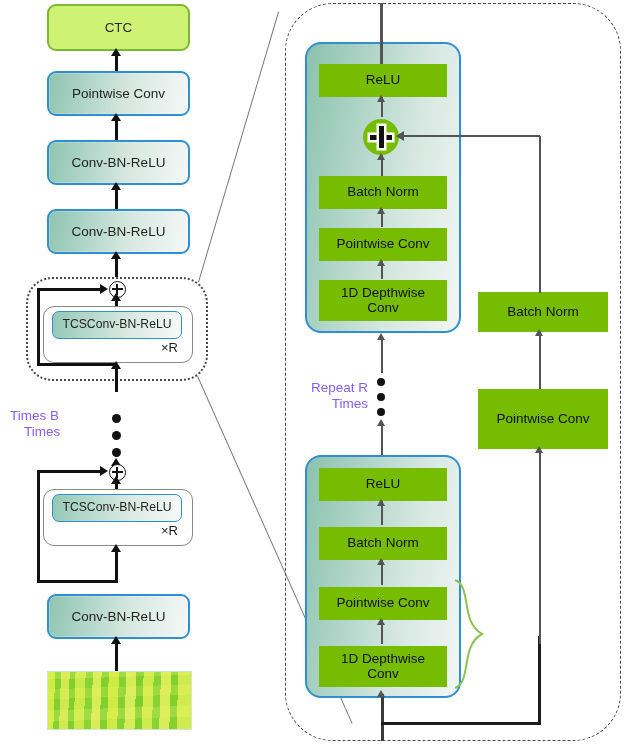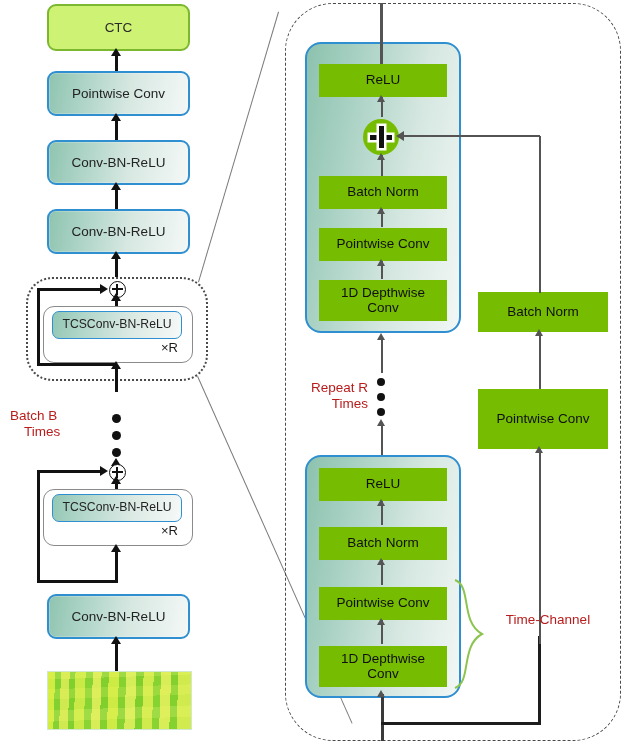--- a/index.html
+++ b/index.html
@@ -41,21 +41,21 @@
     border:2.2px solid #2f8fd0;border-radius:16px;
     background:linear-gradient(100deg,#8cc2ae 0%,#a8d1c3 26%,#d5e7e0 62%,#f2f7f6 100%);
   }
   
   .green{
     position:absolute;box-sizing:border-box;background:#76bc00;
     display:flex;align-items:center;justify-content:center;text-align:center;
     font-size:13.5px;color:#101010;line-height:1.1;
   }
 
-  .lbl{position:absolute;font-size:13.5px;color:#b91c1c;line-height:1.18;}
+  .lbl{position:absolute;font-size:13.5px;color:#8b5cf6;line-height:1.18;}
   .lbl.r{text-align:right;}
   .lbl.c{text-align:center;}
 
   
   .vline{position:absolute;background:#111;}        
   .hline{position:absolute;background:#111;}
   .vline-g{position:absolute;background:#545454;}   
   .hline-g{position:absolute;background:#545454;}
 
   .arrowup{position:absolute;width:0;height:0;
@@ -155,21 +155,21 @@
   <div class="arrowup" style="left:111px;top:293px;"></div>
 
   <div class="graybox" style="position:absolute;left:43px;top:306px;width:148px;height:55px;"></div>
   <div class="blk tcsbox" style="left:52px;top:311px;width:130px;height:28px;">TCSConv-BN-ReLU</div>
   <div class="xr" style="left:161px;top:340px;">×R</div>
 
   <div class="vline" style="left:115px;top:366px;width:3px;height:26px;"></div>
   <div class="arrowup" style="left:111px;top:361px;"></div>
 
   <div class="lbl" style="left:10px;top:408px;width:96px;text-align:left;">
-    <div>Batch B</div>
+    <div>Times B</div>
     <div style="margin-left:14px;">Times</div>
   </div>
 
   <div class="dot" style="left:111.5px;top:414px;width:9px;height:9px;"></div>
   <div class="dot" style="left:111.5px;top:431px;width:9px;height:9px;"></div>
   <div class="dot" style="left:111.5px;top:448px;width:9px;height:9px;"></div>
 
   <div class="vline" style="left:115px;top:462px;width:3px;height:9px;"></div>
   <div class="arrowup" style="left:111px;top:458px;"></div>
   <div class="plus-s" style="left:109px;top:464px;"></div>
@@ -291,16 +291,15 @@
   <div class="arrowup-g" style="left:535px;top:329px;"></div>
 
   <div class="vline-g" style="left:538.5px;top:136px;width:2px;height:157px;"></div>
   <div class="hline-g" style="left:400px;top:135px;width:140px;height:2px;"></div>
   <div class="arrowleft-g" style="left:396px;top:131px;"></div>
 
   <svg class="brace" style="left:452px;top:578px;width:34px;height:112px;" viewBox="0 0 34 112">
     <path d="M3 2 C 20 8, 8 44, 30 56 C 8 68, 20 104, 3 110" fill="none" stroke="#8cc44f" stroke-width="2"></path>
   </svg>
   <div class="lbl c" style="left:478px;top:612px;width:140px;">
-    <div>Time-Channel</div>
   </div>
 
 </div>
 
 </body></html>

